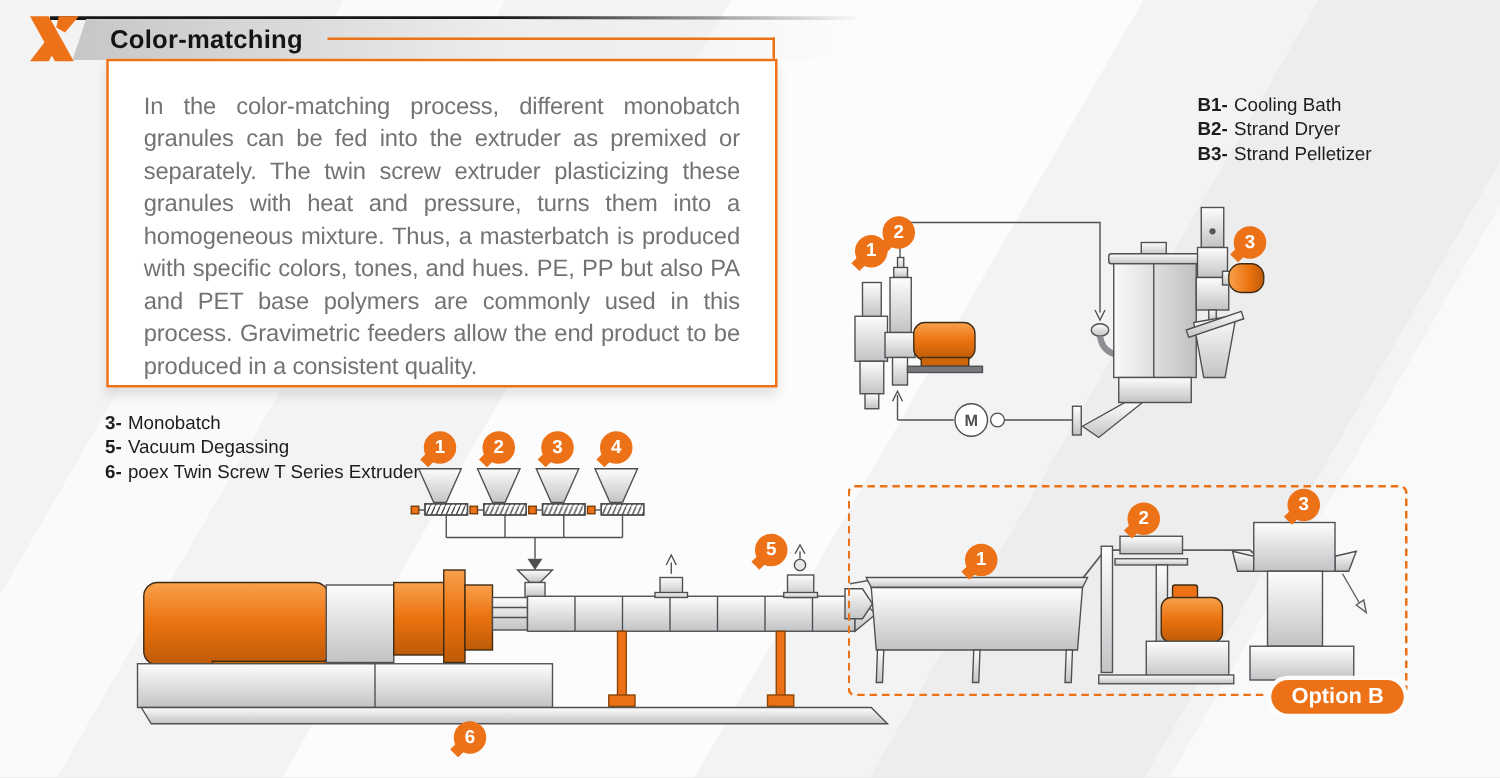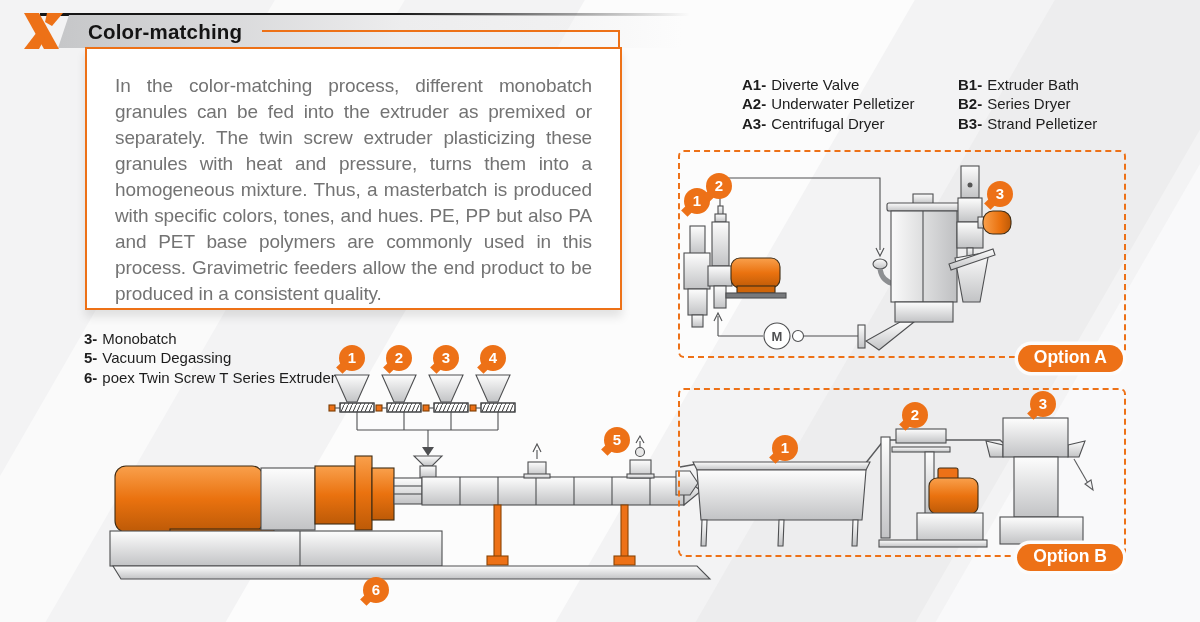--- a/index.html
+++ b/index.html
@@ -239,34 +239,26 @@
   <div class="intro-box">
     <p>In the color-matching process, different monobatch granules can be fed into the extruder as premixed or separately. The twin screw extruder plasticizing these granules with heat and pressure, turns them into a homogeneous mixture. Thus, a masterbatch is produced with specific colors, tones, and hues. PE, PP but also PA and PET base polymers are commonly used in this process. Gravimetric feeders allow the end product to be produced in a consistent quality.</p>
   </div>
 
   <div class="legend-left">
     <div class="lrow"><b>3-</b><span>Monobatch</span></div>
     <div class="lrow"><b>5-</b><span>Vacuum Degassing</span></div>
     <div class="lrow"><b>6-</b><span>poex Twin Screw T Series Extruder</span></div>
   </div>
 
-  <div class="legend-right-a">
-    <div class="lrow"><b>A1-</b><span>Diverte Valve</span></div>
-    <div class="lrow"><b>A2-</b><span>Underwater Pelletizer</span></div>
-    <div class="lrow"><b>A3-</b><span>Centrifugal Dryer</span></div>
-  </div>
   <div class="legend-right-b">
-    <div class="lrow"><b>B1-</b><span>Extruder Bath</span></div>
-    <div class="lrow"><b>B2-</b><span>Series Dryer</span></div>
+    <div class="lrow"><b>B1-</b><span>Cooling Bath</span></div>
+    <div class="lrow"><b>B2-</b><span>Strand Dryer</span></div>
     <div class="lrow"><b>B3-</b><span>Strand Pelletizer</span></div>
   </div>
 
-  <div class="opt-box opt-a">
-    <div class="pill">Option A</div>
-  </div>
   <div class="opt-box opt-b">
     <div class="pill">Option B</div>
   </div>
 
   <div class="marker" style="left:339px;top:345px"><span>1</span></div>
   <div class="marker" style="left:386px;top:345px"><span>2</span></div>
   <div class="marker" style="left:433px;top:345px"><span>3</span></div>
   <div class="marker" style="left:480px;top:345px"><span>4</span></div>
   <div class="marker" style="left:604px;top:427px"><span>5</span></div>
   <div class="marker" style="left:363px;top:577px"><span>6</span></div>

